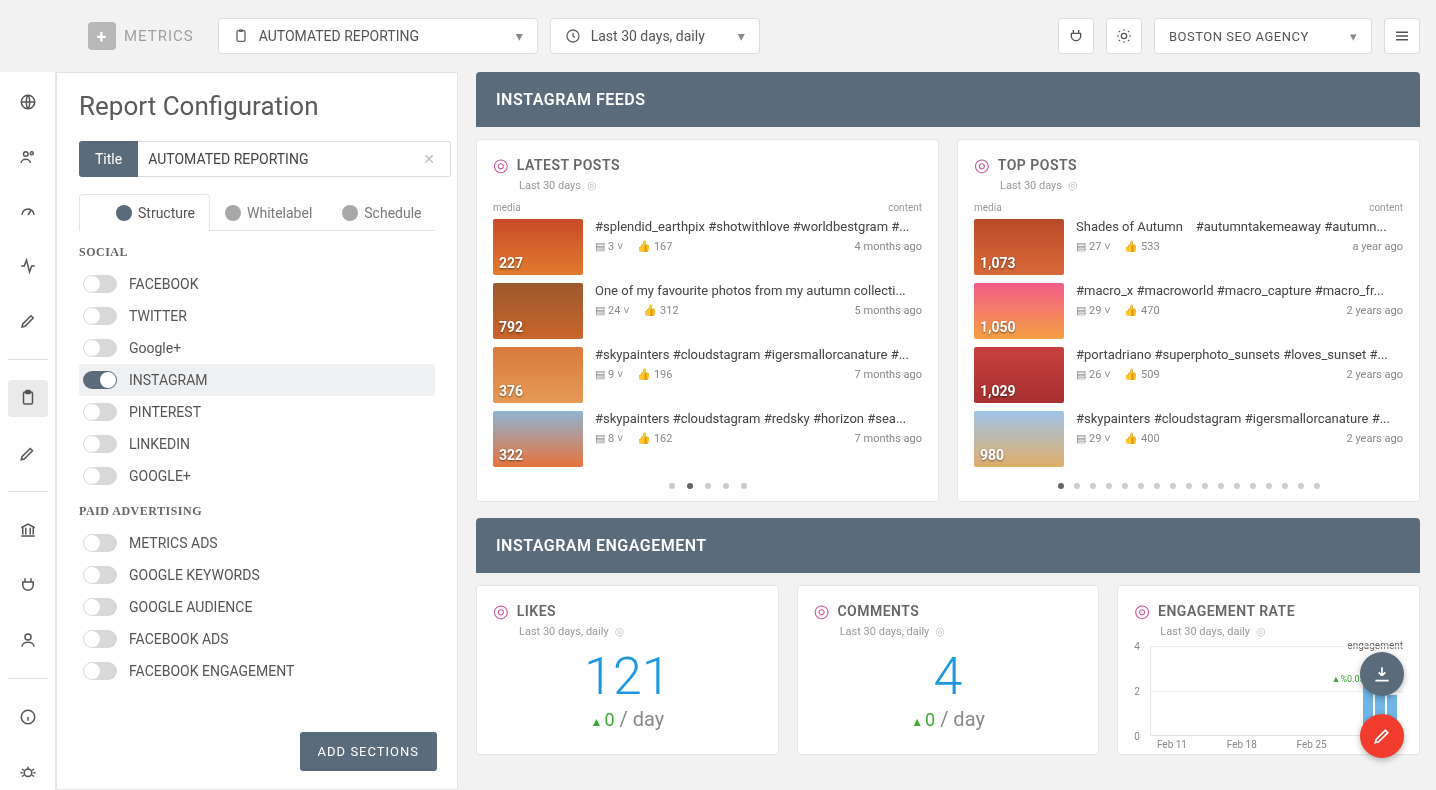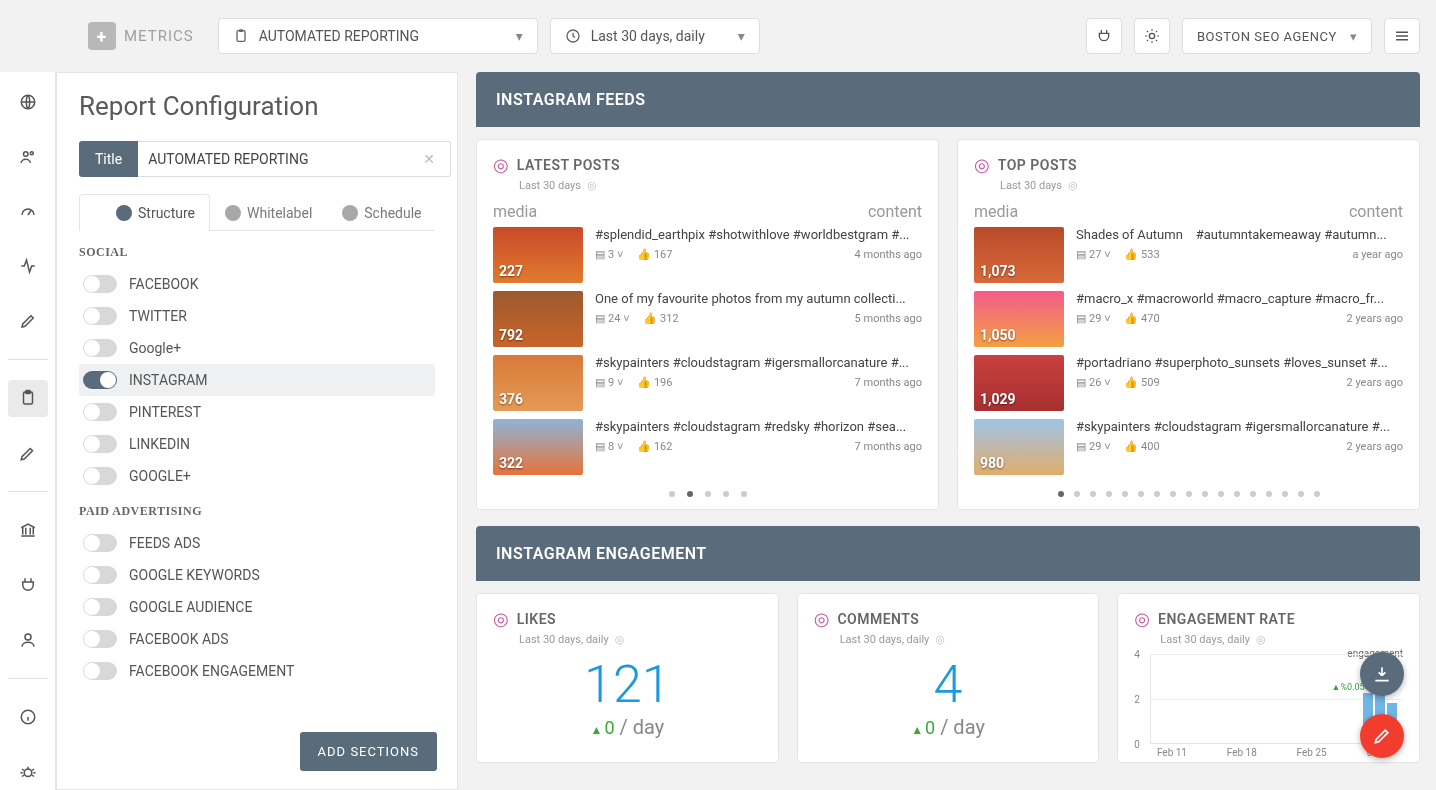--- a/index.html
+++ b/index.html
@@ -6,21 +6,21 @@
 body { background:#f2f2f2; color:#333; overflow:hidden; width:1436px; height:790px; }
 
 
 .topbar { height:72px; display:flex; align-items:center; padding:0 16px 0 76px; gap:12px; }
 .btn-metrics { display:flex; align-items:center; gap:8px; background:transparent; border:none; padding:0 12px; height:36px; font-size:15px; color:#a0a0a0; letter-spacing:1px; cursor:default; }
 .btn-metrics .plus { width:28px; height:28px; background:#b8b8b8; border-radius:4px; display:flex; align-items:center; justify-content:center; color:#fff; font-size:18px; font-weight:bold; }
 .dropdown { display:flex; align-items:center; gap:10px; background:#fff; border:1px solid #ddd; border-radius:4px; padding:0 14px; height:36px; font-size:14px; color:#555; cursor:pointer; }
 .dropdown .chev { margin-left:auto; color:#888; }
 .icon-sq { width:36px; height:36px; background:#fff; border:1px solid #ddd; border-radius:4px; display:flex; align-items:center; justify-content:center; color:#555; cursor:pointer; }
 .spacer { flex:1; }
-.agency-dd { width:190px; justify-content:space-between; font-size:13px; color:#555; letter-spacing:.5px; }
+.agency-dd { width:218px; justify-content:space-between; font-size:13px; color:#555; letter-spacing:.5px; }
 
 
 .rail { position:absolute; left:0; top:72px; bottom:0; width:56px; background:#fff; border-right:1px solid #e5e5e5; display:flex; flex-direction:column; align-items:center; padding-top:12px; gap:18px; }
 .rail .ri { width:40px; height:40px; display:flex; align-items:center; justify-content:center; color:#555; cursor:pointer; border-radius:4px; }
 .rail .ri.sel { background:#eaeaea; }
 .rail .divider { width:40px; height:1px; background:#e0e0e0; margin:2px 0; }
 
 
 .config { position:absolute; left:56px; top:72px; width:402px; bottom:0; background:#fff; border:1px solid #e5e5e5; padding:18px 22px; overflow:hidden; }
 .config h1 { font-size:26px; font-weight:400; color:#5a5a5a; margin-bottom:20px; }
@@ -47,21 +47,21 @@
 
 
 .main { position:absolute; left:476px; right:16px; top:72px; bottom:0; overflow:hidden; }
 .section-header { background:#5a6b7b; color:#fff; padding:18px 20px; font-size:16px; font-weight:600; letter-spacing:.5px; border-radius:4px 4px 0 0; margin-bottom:12px; }
 .two-col { display:flex; gap:18px; margin-bottom:16px; }
 .card { background:#fff; border:1px solid #e5e5e5; border-radius:4px; flex:1; padding:14px 16px 10px; }
 .card-title-row { display:flex; align-items:center; gap:8px; }
 .card-title-row .ig { color:#c9509a; font-size:18px; }
 .card-title { font-size:14px; font-weight:600; color:#666; letter-spacing:.5px; }
 .card-sub { font-size:11px; color:#999; margin:4px 0 8px 26px; display:flex; align-items:center; gap:6px; }
-.mc-row { display:flex; justify-content:space-between; font-size:16px; color:#999; padding:2px 0 6px;gap:32px; }
+.mc-row { display:flex; justify-content:space-between; font-size:10px; color:#999; padding:2px 0 6px;gap:32px; }
 .post { display:flex; gap:12px; margin-bottom:8px; }
 .thumb { width:90px; height:56px; border-radius:2px; position:relative; display:flex; align-items:flex-end; padding:4px 6px; color:#fff; font-size:14px; font-weight:700; text-shadow:0 1px 2px rgba(0,0,0,.5); }
 .post-body { flex:1; min-width:0; }
 .post-text { font-size:13px; color:#444; white-space:nowrap; overflow:hidden; text-overflow:ellipsis; margin-bottom:6px; }
 .post-meta { display:flex; align-items:center; gap:14px; font-size:11px; color:#888; }
 .post-meta .age { margin-left:auto; }
 .dots { display:flex; justify-content:center; gap:12px; padding:8px 0 2px; }
 .dot { width:6px; height:6px; background:#ccc; border-radius:50%; }
 .dot.on { background:#666; }
 
@@ -259,21 +259,21 @@
       <div class="tog-row">
         <span class="toggle"></span>
         <span>GOOGLE+</span>
       </div>
     </div>
 
   <div class="sec-head">PAID ADVERTISING</div>
   <div id="paid-list">
       <div class="tog-row">
         <span class="toggle"></span>
-        <span>FEEDS ADS</span>
+        <span>METRICS ADS</span>
       </div>
       <div class="tog-row">
         <span class="toggle"></span>
         <span>GOOGLE KEYWORDS</span>
       </div>
       <div class="tog-row">
         <span class="toggle"></span>
         <span>GOOGLE AUDIENCE</span>
       </div>
       <div class="tog-row">

